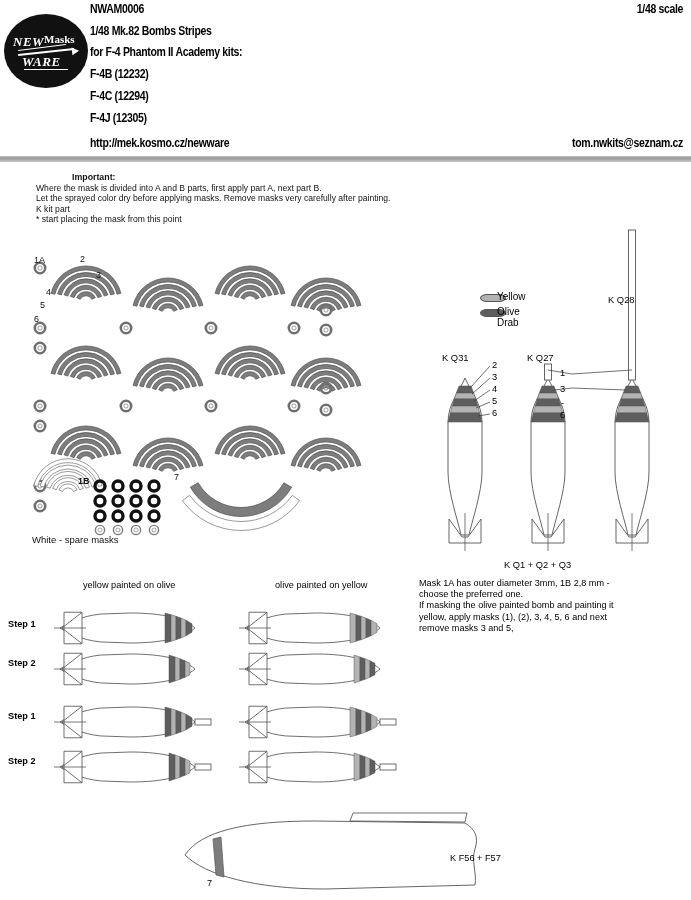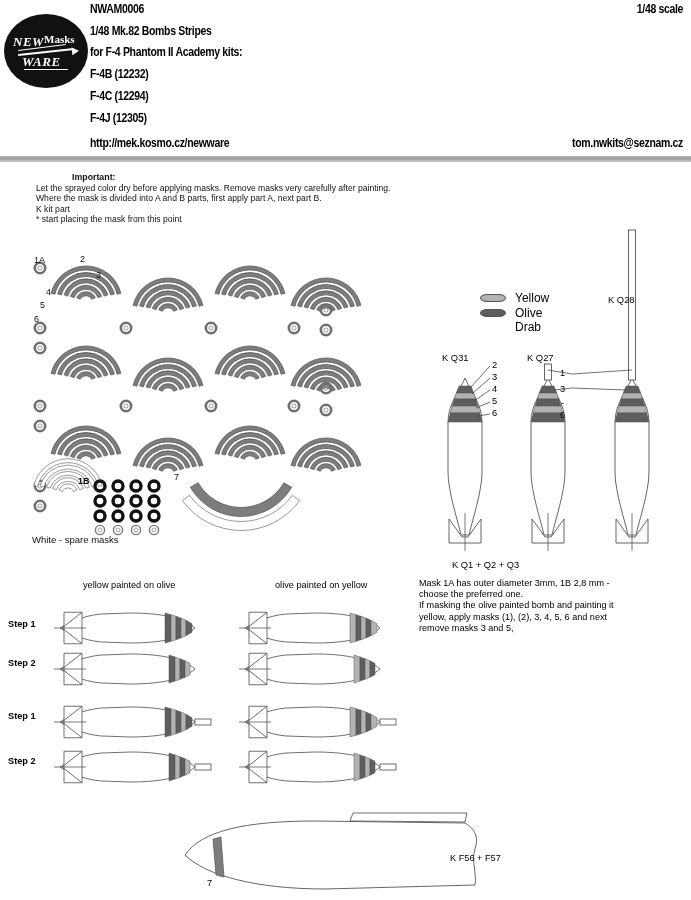--- a/index.html
+++ b/index.html
@@ -44,29 +44,29 @@
   
   .sheet{position:absolute;left:26px;top:258px;width:330px;height:300px;}
   .lbl{position:absolute;font-size:9px;color:#111;}
   .lblw{position:absolute;font-size:9.5px;color:#111;}
 
   
   .legend{position:absolute;left:480px;top:291px;}
   .legrow{position:relative;height:15px;}
   .legsw{position:absolute;left:0;top:3px;width:26px;height:8px;border:1px solid #555;
          border-radius:7px/4px;box-sizing:border-box;}
-  .legtx{position:absolute;left:35px;top:0;font-size:12px;}
+  .legtx{position:absolute;left:17px;top:0;font-size:10px;}
 
   
   .vb{position:absolute;}
   .vbname{position:absolute;font-size:9.4px;white-space:nowrap;}
   .callout{position:absolute;font-size:9.3px;}
 
   
-  .kq{position:absolute;left:452px;top:560px;font-size:9.3px;}
+  .kq{position:absolute;left:504px;top:560px;font-size:9.3px;}
   .rtxt{position:absolute;left:419px;top:578px;width:266px;font-size:9.1px;line-height:11.2px;}
 
   
   .steplbl{position:absolute;font-size:9.2px;font-weight:bold;}
   .colhd{position:absolute;font-size:9.2px;white-space:nowrap;}
   .hb{position:absolute;}
 
   
   .tank{position:absolute;left:175px;top:815px;}
   .tanklbl{position:absolute;font-size:9.2px;}
@@ -96,22 +96,22 @@
     <div class="hl" style="top:67px">F-4B (12232)</div>
     <div class="hl" style="top:89px">F-4C (12294)</div>
     <div class="hl" style="top:111px">F-4J (12305)</div>
     <div class="hl" style="top:136px">http://mek.kosmo.cz/newware</div>
     <div class="hr" style="top:136px">tom.nwkits@seznam.cz</div>
   </div>
   <div class="divider"></div>
 
   <div class="imp">
     <div><b>Important:</b></div>
+    <div>Where the mask is divided into A and B parts, first apply part A, next part B.</div>
     <div>Let the sprayed color dry before applying masks. Remove masks very carefully after painting.</div>
-    <div>Where the mask is divided into A and B parts, first apply part A, next part B.</div>
     <div>K kit part</div>
     <div>*  start placing the mask from this point</div>
   </div>
 
   <div class="sheet">
     <svg id="sheetsvg" width="330" height="300">
         <g>
           <path d="M 50.703094720578044 39.66478187106391 A 10.258000000000001 10.258000000000001 0 0 1 69.29690527942195 39.6647818710639 L 65.71155167390496 41.336659714510105 A 6.302000000000001 6.302000000000001 0 0 0 54.28844832609503 41.33665971451011 Z" fill="#7d7d7d" stroke="#4f4f4f" stroke-width="0.7"></path>
           <path d="M 44.3090126181169 38.288947646747985 A 16.698 16.698 0 0 1 75.6909873818831 38.288947646747985 L 71.97356337405405 39.64197933374433 A 12.742 12.742 0 0 0 48.026436625945955 39.64197933374433 Z" fill="#7d7d7d" stroke="#4f4f4f" stroke-width="0.7"></path>
           <path d="M 37.994454325962735 36.84996478415246 A 23.138 23.138 0 0 1 82.00554567403726 36.84996478415246 L 78.24316609557363 38.072436013899754 A 19.182 19.182 0 0 0 41.756833904426365 38.072436013899754 Z" fill="#7d7d7d" stroke="#4f4f4f" stroke-width="0.7"></path>

